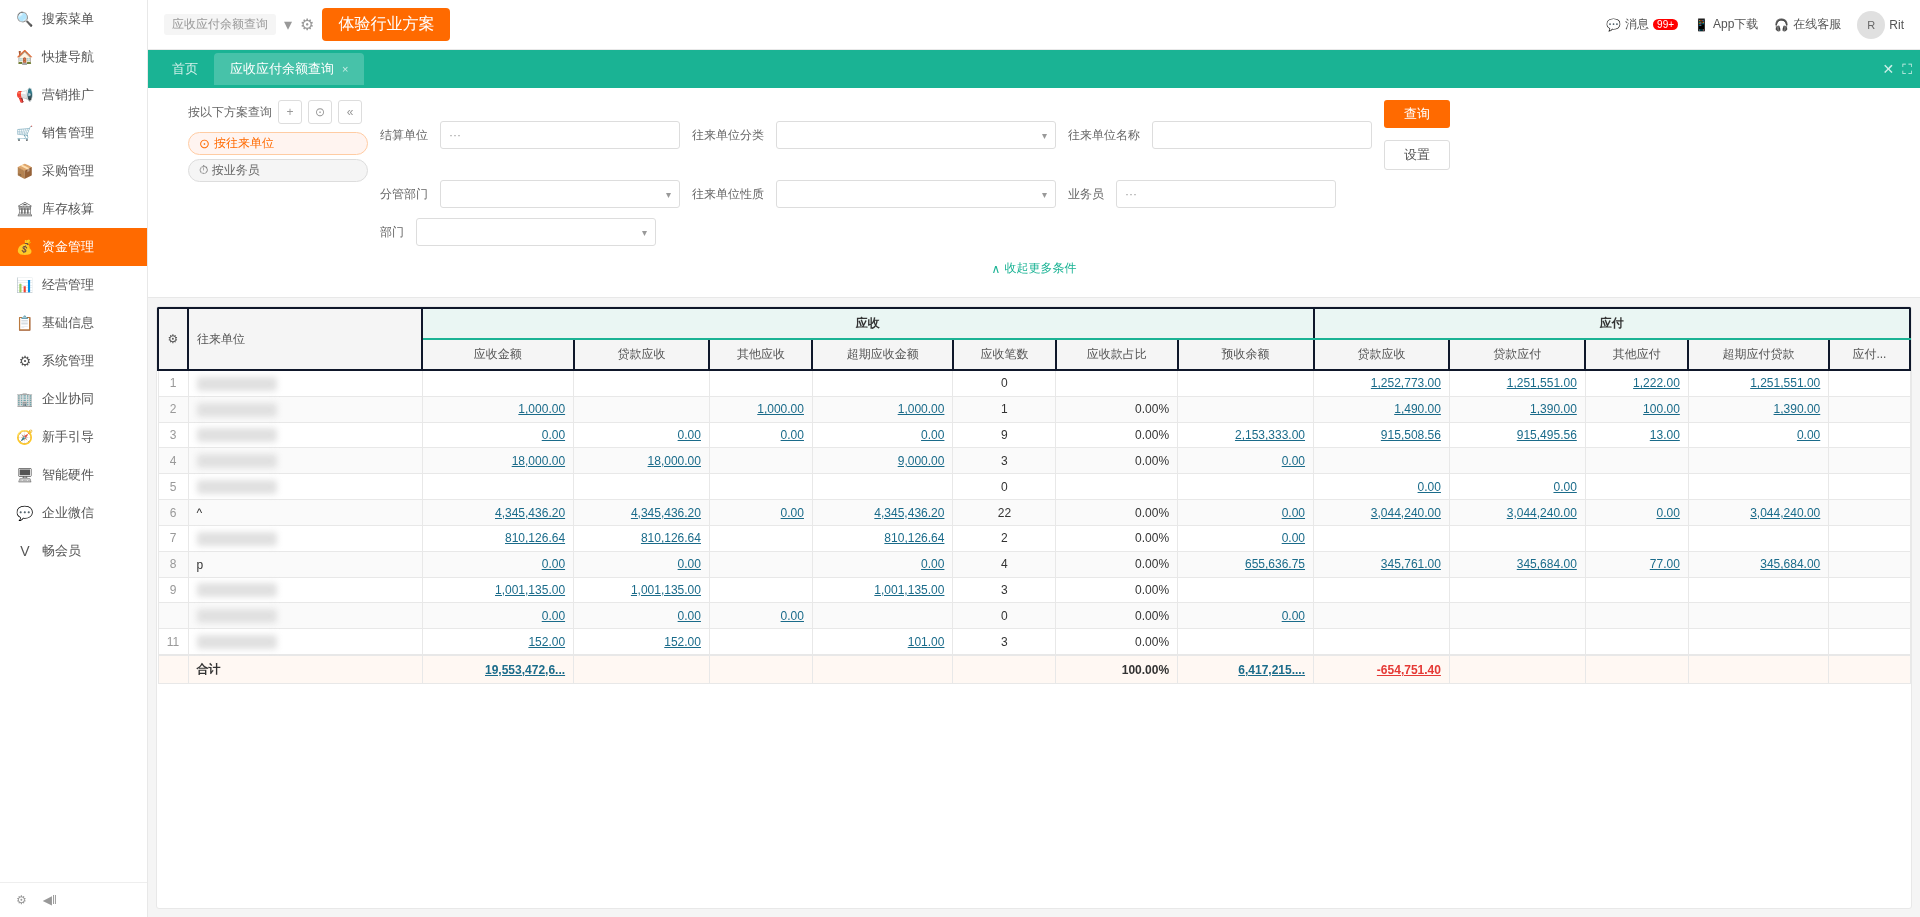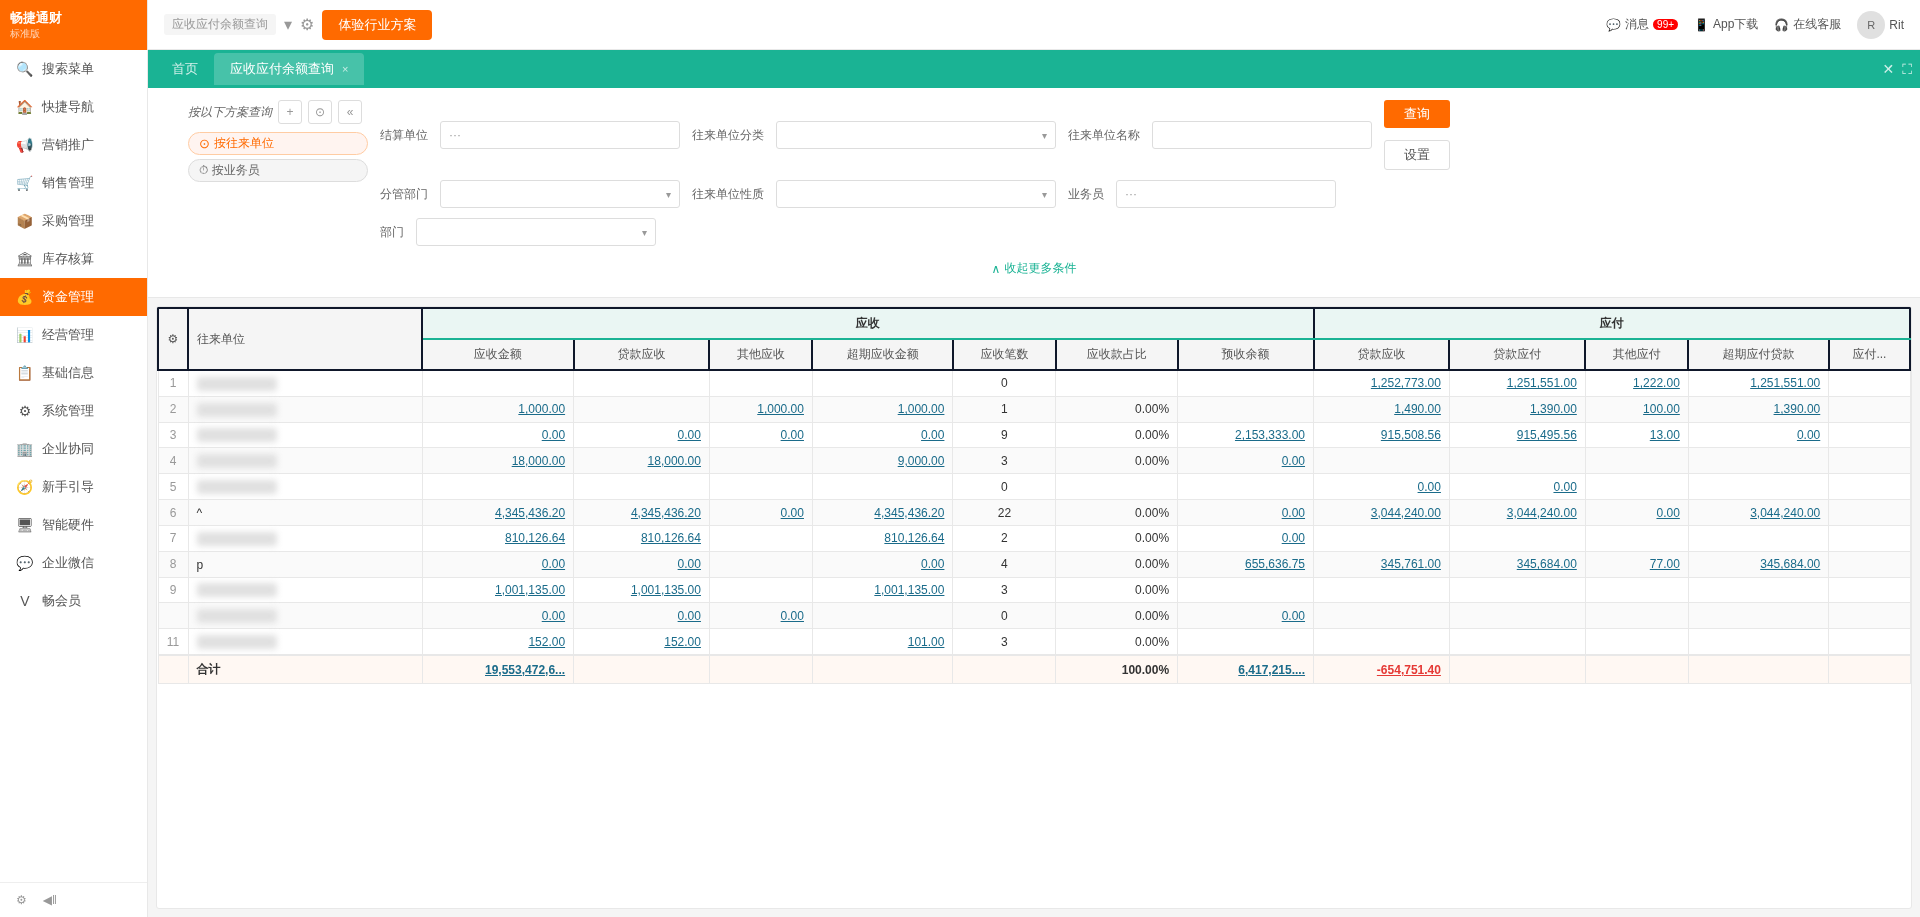--- a/index.html
+++ b/index.html
@@ -19,21 +19,21 @@
     
     
     .main-area { flex: 1; display: flex; flex-direction: column; overflow: hidden; }
     
     
     .top-header { height: 50px; background: #fff; border-bottom: 1px solid #e8e8e8; display: flex; align-items: center; padding: 0 16px; justify-content: space-between; }
     .header-left { display: flex; align-items: center; gap: 8px; }
     .breadcrumb-text { color: #999; font-size: 12px; background: #f5f5f5; padding: 2px 8px; border-radius: 3px; }
     .header-nav-btn { background: none; border: none; cursor: pointer; color: #999; font-size: 16px; }
     .gear-btn { color: #999; cursor: pointer; font-size: 16px; }
-    .trial-btn { background: #ff6a00; color: #fff; border: none; border-radius: 4px; padding: 6px 16px; font-size: 13px; cursor: pointer; }
+    .trial-btn { background: #ff6a00; color: #fff; border: none; border-radius: 4px; padding: 6px 16px; font-size: 16px; cursor: pointer; }
     .header-right { display: flex; align-items: center; gap: 16px; }
     .header-action { display: flex; align-items: center; gap: 4px; color: #555; font-size: 12px; cursor: pointer; }
     .badge { background: #f00; color: #fff; font-size: 10px; border-radius: 8px; padding: 0 4px; min-width: 16px; text-align: center; }
     .user-avatar { width: 28px; height: 28px; background: #ddd; border-radius: 50%; }
     
     
     .tab-bar { background: #1ab394; display: flex; align-items: center; height: 38px; padding: 0 8px; }
     .tab-item { padding: 0 16px; height: 32px; display: flex; align-items: center; color: rgba(255,255,255,0.8); cursor: pointer; font-size: 13px; position: relative; }
     .tab-item.active { background: rgba(255,255,255,0.2); color: #fff; border-radius: 4px 4px 0 0; }
     .tab-item .tab-close { margin-left: 8px; font-size: 11px; color: rgba(255,255,255,0.7); }
@@ -47,21 +47,21 @@
     .page-title { font-size: 16px; font-weight: bold; color: #333; }
     .page-actions { display: flex; gap: 8px; }
     .action-btn { display: flex; align-items: center; gap: 4px; color: #1ab394; font-size: 12px; cursor: pointer; background: none; border: none; }
     
     
     .filter-area { padding: 0 20px 12px; background: #fff; }
     .filter-row { display: flex; align-items: center; gap: 12px; margin-bottom: 10px; }
     .filter-label { color: #666; font-size: 12px; white-space: nowrap; }
     .filter-select { flex: 1; border: 1px solid #ddd; border-radius: 3px; padding: 4px 8px; font-size: 12px; color: #333; background: #fff; display: flex; align-items: center; justify-content: space-between; cursor: pointer; min-width: 160px; max-width: 220px; height: 28px; }
     .filter-icon-btn { width: 24px; height: 24px; border: 1px solid #ddd; border-radius: 3px; background: #fff; cursor: pointer; display: flex; align-items: center; justify-content: center; color: #999; font-size: 12px; }
-    .scheme-label { color: #666; font-size: 12px; font-style: italic; }
+    .scheme-label { color: #666; font-size: 12px; }
     
     .query-btn { background: #ff6a00; color: #fff; border: none; border-radius: 3px; padding: 5px 20px; font-size: 13px; cursor: pointer; }
     .setting-btn { background: #fff; color: #555; border: 1px solid #ddd; border-radius: 3px; padding: 5px 16px; font-size: 13px; cursor: pointer; }
     
     .query-action-col { display: flex; flex-direction: column; gap: 12px; }
     
     .collapse-row { display: flex; justify-content: center; padding: 4px 0 8px; }
     .collapse-btn { color: #1ab394; font-size: 12px; cursor: pointer; background: none; border: none; display: flex; align-items: center; gap: 4px; }
     
     
@@ -81,26 +81,20 @@
     .scheme-tag-inactive { background: #f5f5f5; color: #666; border: 1px solid #ddd; border-radius: 12px; padding: 2px 10px; font-size: 12px; cursor: pointer; }
     
     .chevron { font-size: 10px; color: #999; }
   </style>
 </head>
 <body>
 
 <div class="app-container">
 
   <div class="sidebar">
-    <div class="sidebar-logo">
-      <div>
-        <div class="sidebar-logo-text">畅捷通财</div>
-        <div style="color:rgba(255,255,255,0.7);font-size:10px;">标准版</div>
-      </div>
-    </div>
 
     <div class="sidebar-item">
       <span class="icon">🔍</span>
       <span>搜索菜单</span>
     </div>
     <div class="sidebar-item">
       <span class="icon">🏠</span>
       <span>快捷导航</span>
     </div>
     <div class="sidebar-item">

